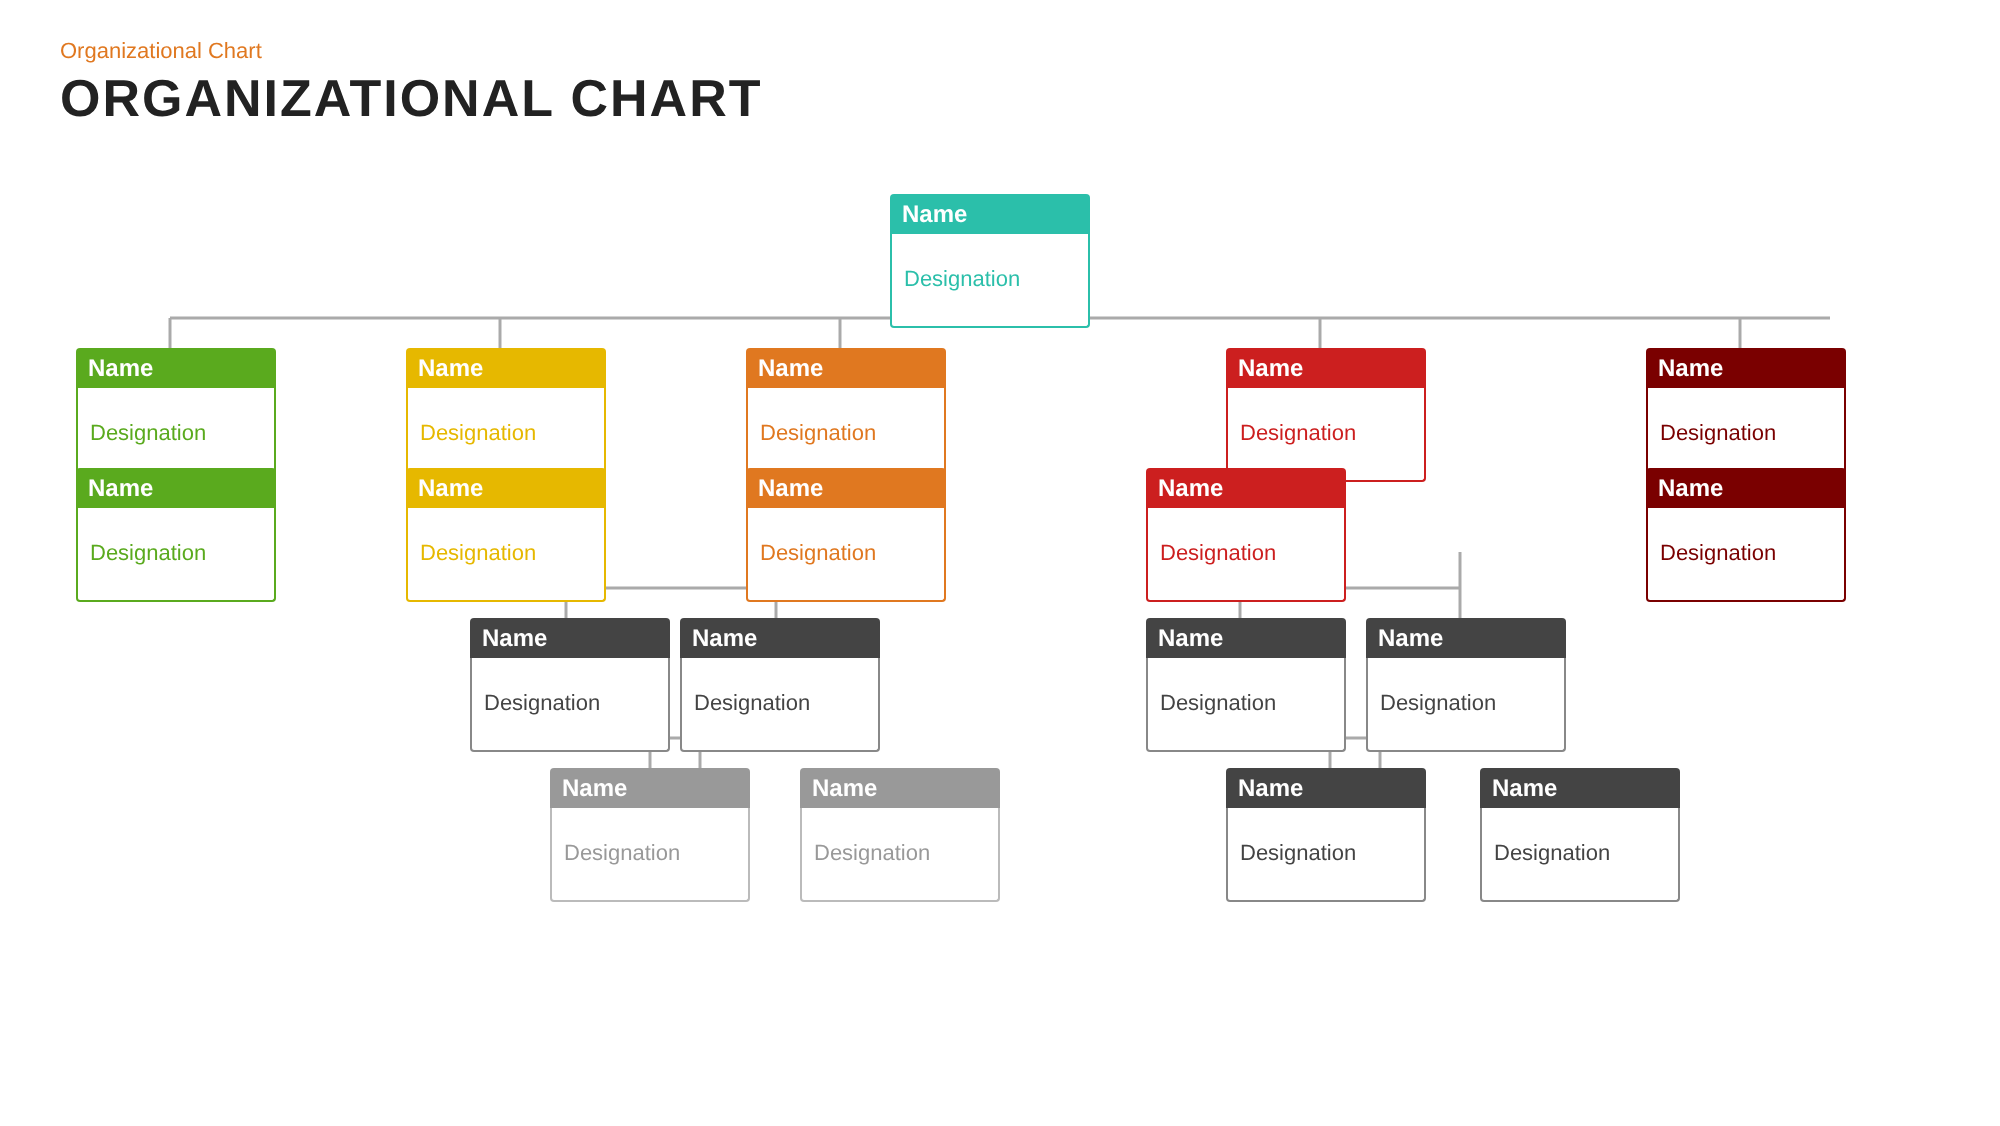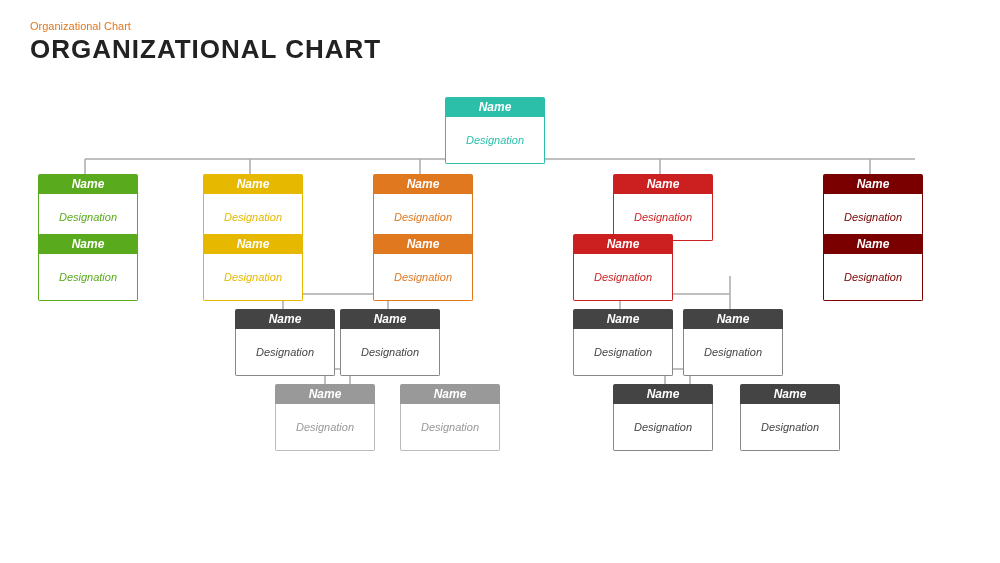--- a/index.html
+++ b/index.html
@@ -48,23 +48,21 @@
       position: absolute;
       top: 0; left: 0;
       width: 100%;
       height: 100%;
       pointer-events: none;
     }
 
     
     .node {
       position: absolute;
-      text-align: center;
       border-radius: 2px;
-      font-style: italic;
     }
 
     .node .name-row {
       font-weight: bold;
       font-size: 12px;
       padding: 3px 6px;
       border-radius: 2px 2px 0 0;
     }
 
     .node .desig-row {

